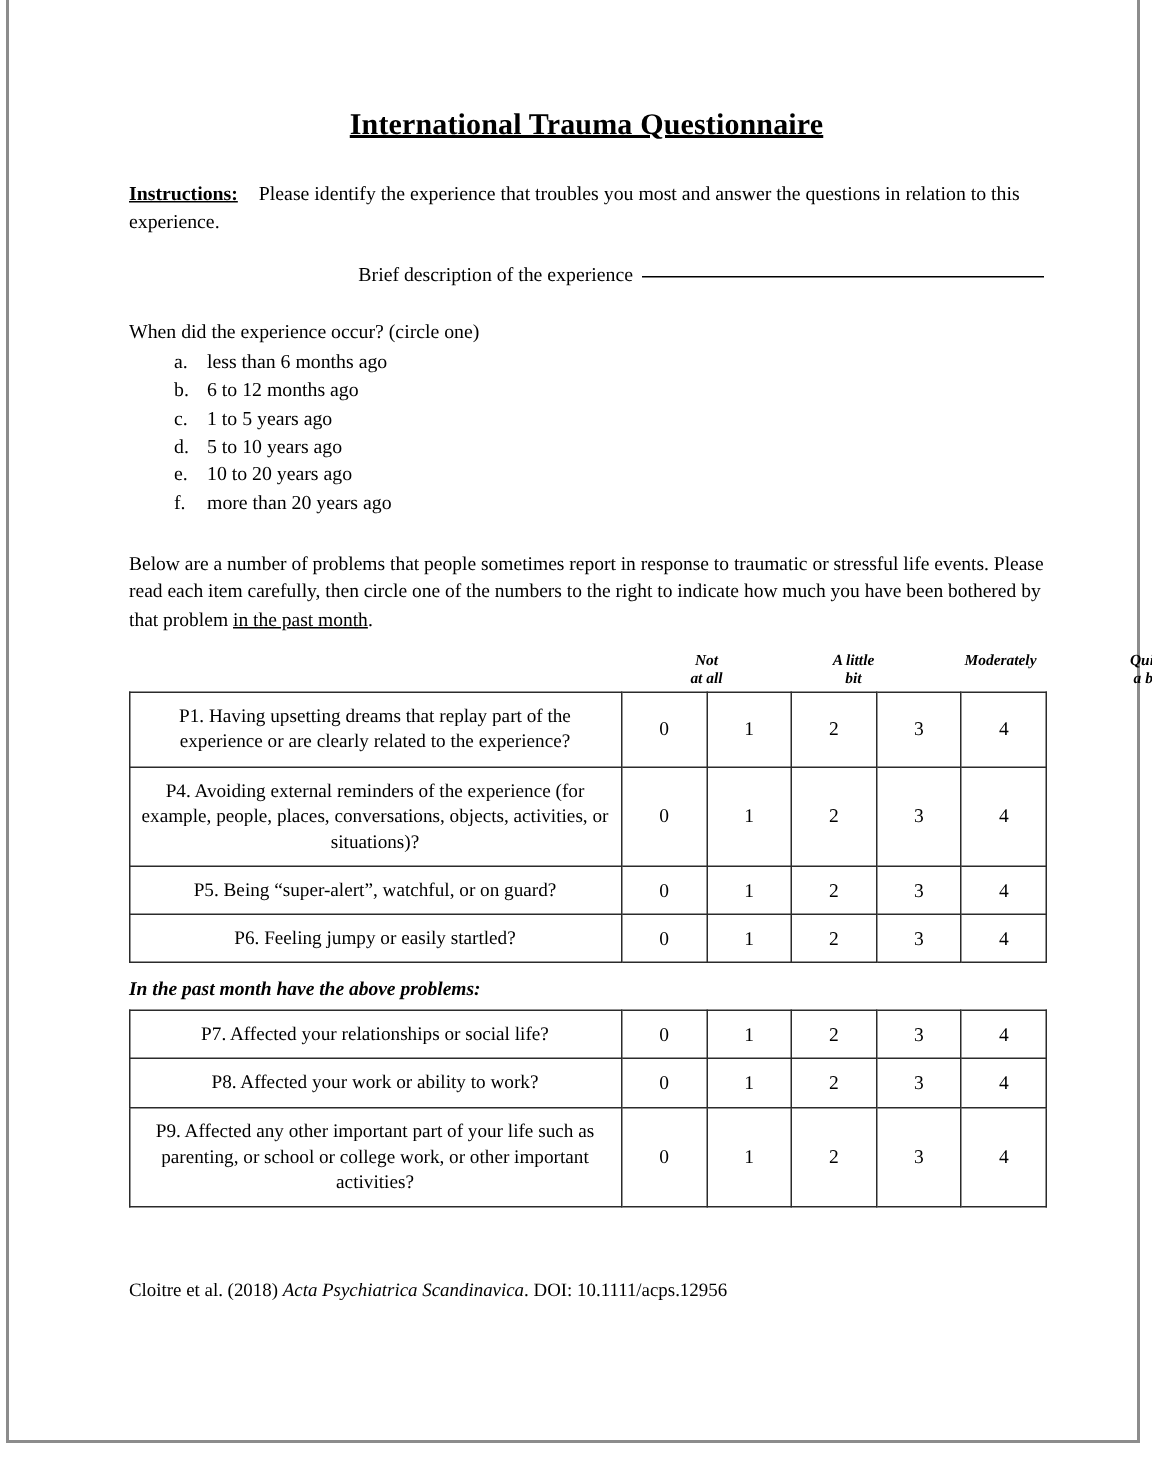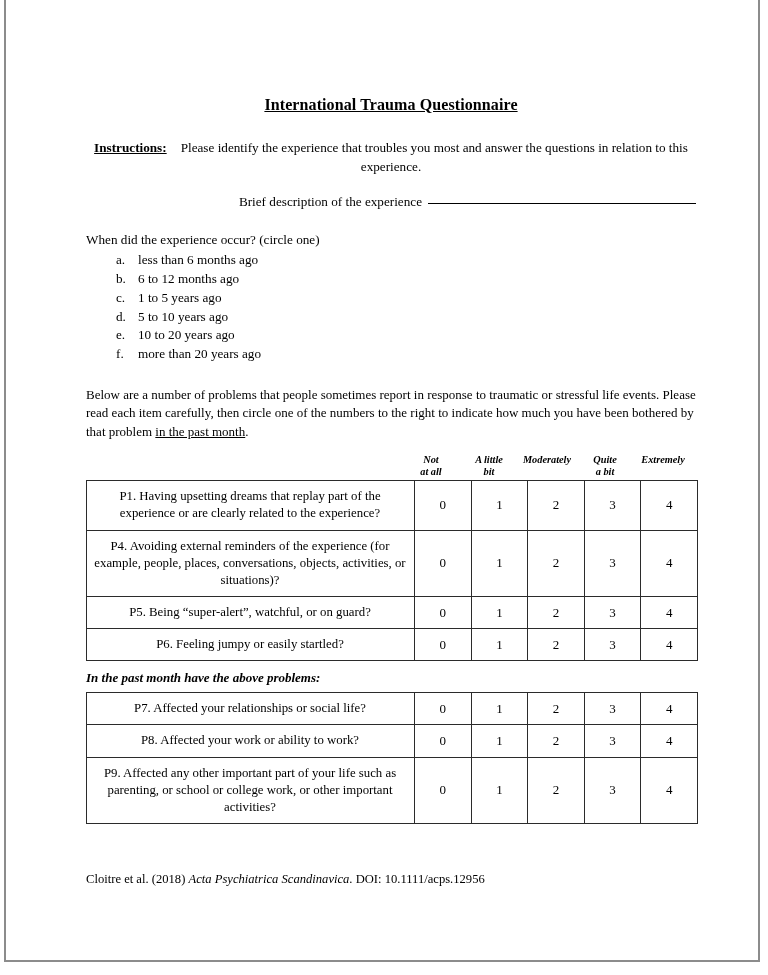--- a/index.html
+++ b/index.html
@@ -34,31 +34,31 @@
   }
   .content {
     position: absolute;
     left: 80px;
     top: 0;
     width: 610px;
   }
   .doc-title {
     text-align: center;
     font-weight: bold;
-    font-size: 16px;
+    font-size: 20px;
     text-decoration: underline;
     margin: 0;
-    padding-top: 96px;
+    padding-top: 72px;
     letter-spacing: 0.1px;
   }
   .instructions-block {
     margin-top: 25px;
     font-size: 13.2px;
     line-height: 1.42;
-    text-align: center;
+    text-align: left;
   }
   .instructions-label {
     font-weight: bold;
     text-decoration: underline;
   }
   .instructions-gap {
     display: inline-block;
     width: 14px;
   }
   .brief-line {
@@ -99,20 +99,21 @@
     font-size: 13px;
     line-height: 1.42;
   }
   .underline-span {
     text-decoration: underline;
   }
   .scale-header {
     display: flex;
     margin-top: 0;
     width: 610px;
+    gap: 40px;
   }
   .scale-header .spacer {
     width: 316px;
     flex: 0 0 316px;
   }
   .scale-header .hcell {
     flex: 0 0 58px;
     width: 58px;
     text-align: center;
     font-style: italic;

